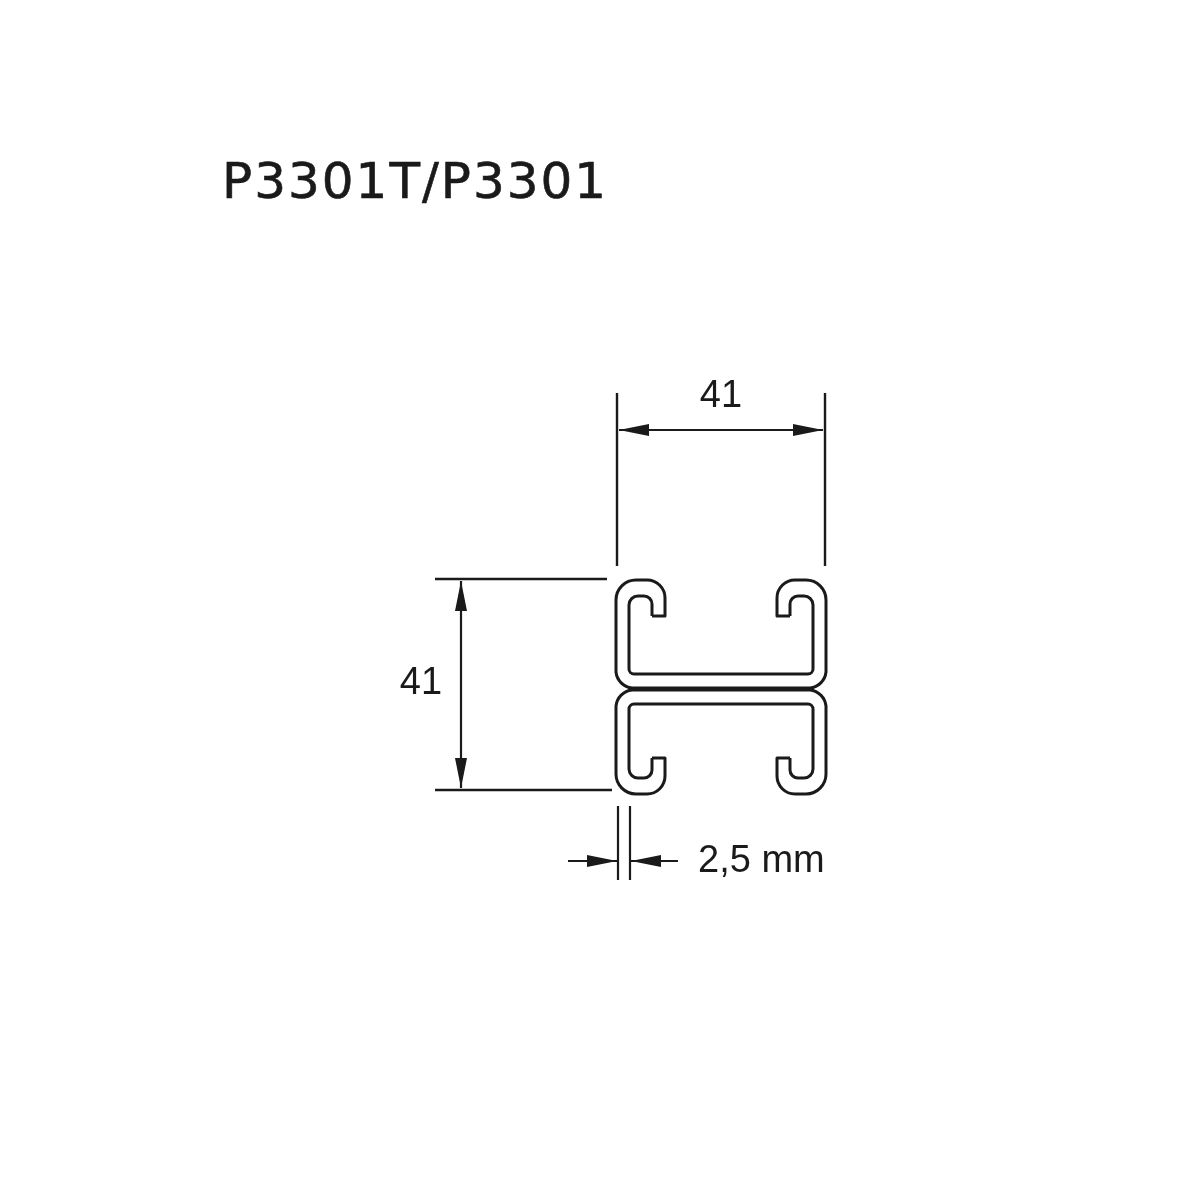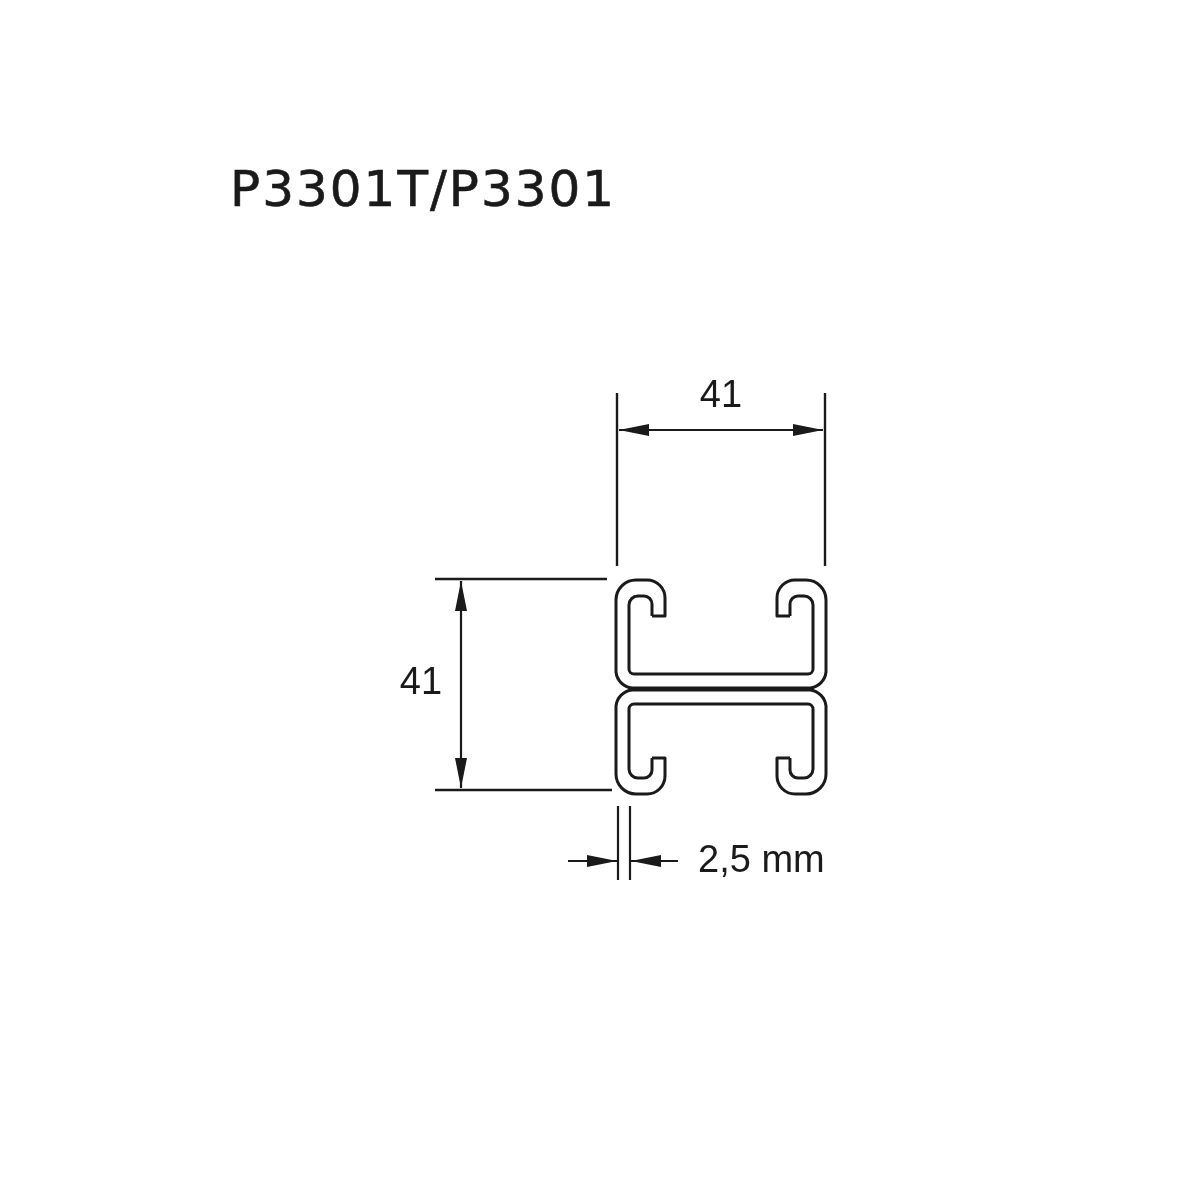--- a/index.html
+++ b/index.html
@@ -16,21 +16,21 @@
     .title {
       position: absolute;
       left: 222px;
       top: 156px;
       font-family: "DejaVu Sans", sans-serif;
       font-size: 50px;
       font-weight: normal;
       letter-spacing: 2px;
       color: #1a1a1a;
       line-height: 1;
-      margin: 8px;
+      margin: 0;
       text-align: right;
       -webkit-text-stroke: 0.6px #1a1a1a;
     }
     svg.drawing {
       position: absolute;
       left: 0;
       top: 0;
     }
     .dim-text {
       font-family: "Liberation Sans", sans-serif;

